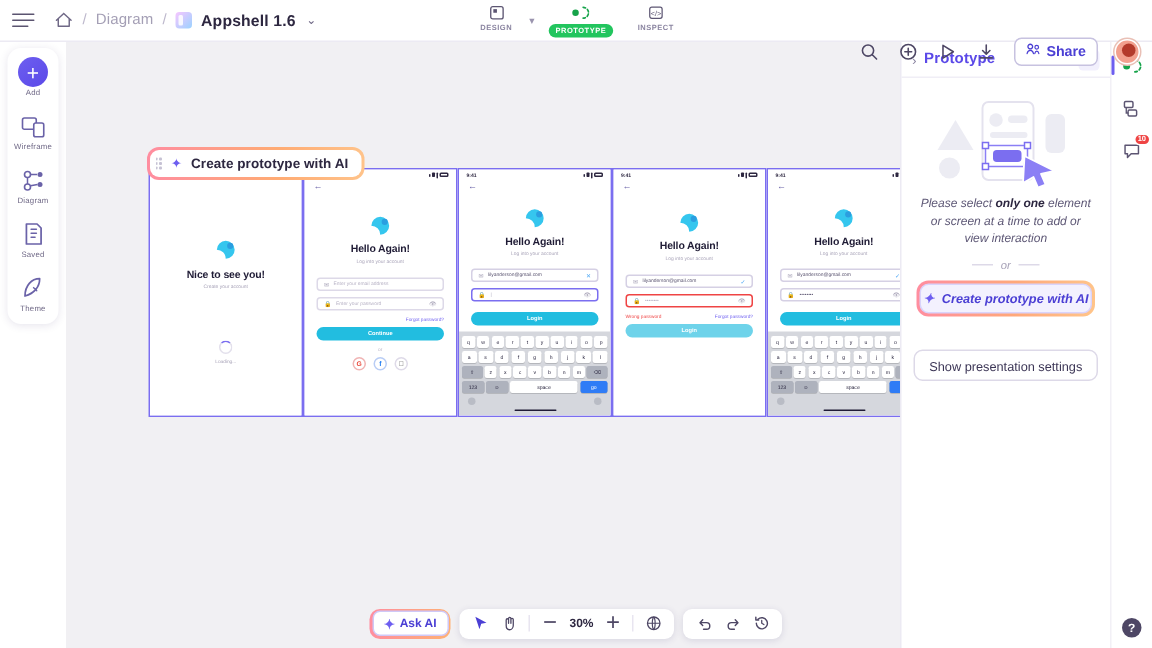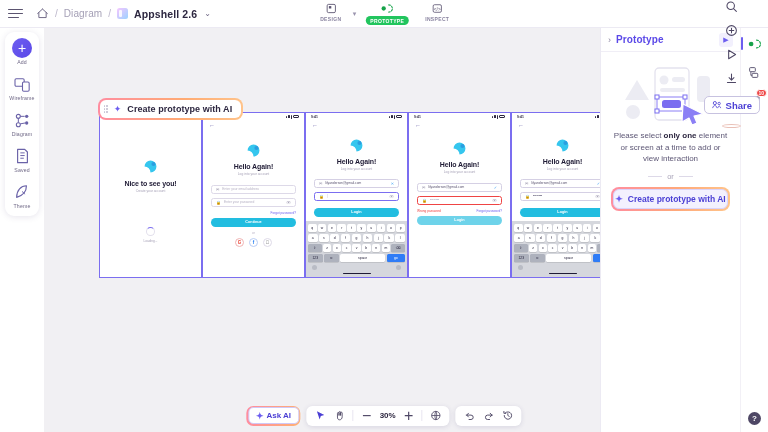--- a/index.html
+++ b/index.html
@@ -51,22 +51,22 @@
   }
   .mode-lbl { font-size:5px; letter-spacing:.35px; color:#8a84a0; font-weight:bold; }
   .mode.active .mode-lbl {
     background:#22c55e; color:#fff; padding:1.5px 5px; border-radius:7px;
   }
   .mode.active .mode-ico { color:#16a34a; }
   .mode-caret { font-size:7px; color:#9a94ae; margin-top:3px; }
   .design-group { display:flex; align-items:center; gap:3px; }
 
   .tb-right {
-    position:absolute; right:8px; top:0; height:44px;
-    display:flex; align-items:center; gap:11px;flex-direction:column;
+    position:absolute; right:8px; top:12px; height:44px;
+    display:flex; align-items:center; gap:11px;
   }
   .tb-ico { width:15px; height:15px; color:#4e4765; cursor:pointer; display:flex; align-items:center; justify-content:center;}
   .share-btn {
     display:flex; align-items:center; gap:4px;
     border:1px solid #c7c2e0; border-radius:5px; padding:2.5px 7px;
     color:#4b3fd4; font-size:9.5px; font-weight:bold; cursor:pointer; background:#fff;
   }
   .avatar {
     width:17px; height:17px; border-radius:50%;
     background:#f2a08e; border:1.5px solid #fff; box-shadow:0 0 0 1px #e9c0b6;
@@ -199,21 +199,21 @@
     height:24px; display:flex; align-items:center; gap:5px;
     padding:0 7px; border-bottom:1px solid #f0eef6;
   }
   .rp-collapse { font-size:9px; color:#8a84a0; cursor:pointer; }
   .rp-title { font-size:10px; font-weight:bold; color:#5b49e8; letter-spacing:.1px; }
   .rp-play {
     margin-left:auto; width:14px; height:14px; border-radius:3px;
     background:#f2f0fd; color:#6d5ef0; font-size:7px;
     display:flex; align-items:center; justify-content:center; cursor:pointer;
   }
-  .rp-body { padding:10px 8px 0; }
+  .rp-body { padding:10px 8px 0;font-style:italic; }
   .illus { height:62px; position:relative; margin:2px auto 4px; width:120px; }
   .rp-msg {
     text-align:center; font-size:8px; color:#5d5775; line-height:1.45; padding:0 4px;
   }
   .rp-msg b { color:#2d2740; }
   .or-div { display:flex; align-items:center; justify-content:center; gap:5px; margin:7px 0 6px; }
   .or-div i{ display:block; width:14px; height:1px; background:#ddd9e8;}
   .or-div span{ font-size:7.5px; color:#a8a3b8;}
   .cta-outer{
     padding:2px; border-radius:8px;
@@ -290,21 +290,21 @@
         </div>
       <div class="home-icon">
         <svg width="13" height="13" viewBox="0 0 16 16">
             <path d="M8 2.5 L14 8 M8 2.5 L2 8 M3.5 7 v6 h9 V7" fill="none" stroke="#6f6886" stroke-width="1.2" stroke-linecap="round" stroke-linejoin="round"></path>
           </svg>
       </div>
       <span class="crumb-sep">/</span>
       <span class="crumb-dim">Diagram</span>
       <span class="crumb-sep">/</span>
       <span class="proj-badge"></span>
-      <span class="crumb-strong">Appshell 2.6</span>
+      <span class="crumb-strong">Appshell 1.6</span>
       <span class="chev-sm">⌄</span>
     </div>
 
     <div class="tb-center">
       <div class="design-group">
         <div class="mode">
           <span class="mode-ico">
             <svg width="11" height="11" viewBox="0 0 16 16">
                 <rect x="2" y="2" width="12" height="12" rx="2" fill="none" stroke="currentColor" stroke-width="1.3"></rect>
                 <rect x="4.5" y="4.5" width="3.5" height="3.5" fill="currentColor"></rect>
@@ -770,20 +770,21 @@
       </div>
 
       <div class="cta-outer">
         <div class="cta">
           <span class="spark">✦</span>
           <span>Create prototype with AI</span>
         </div>
       </div>
     </div>
 
+    <div class="rp-settings">Show presentation settings</div>
   </div>
 
   <div class="rail">
     <span class="rail-ico active">
       <span class="rail-active-bar"></span>
       <svg width="14" height="12" viewBox="0 0 18 14">
           <circle cx="4" cy="7" r="3" fill="currentColor"></circle>
           <path d="M11 2 a5 5 0 0 1 0 10" fill="none" stroke="currentColor" stroke-width="1.5" stroke-linecap="round" stroke-dasharray="2.4 2"></path>
         </svg>
     </span>

